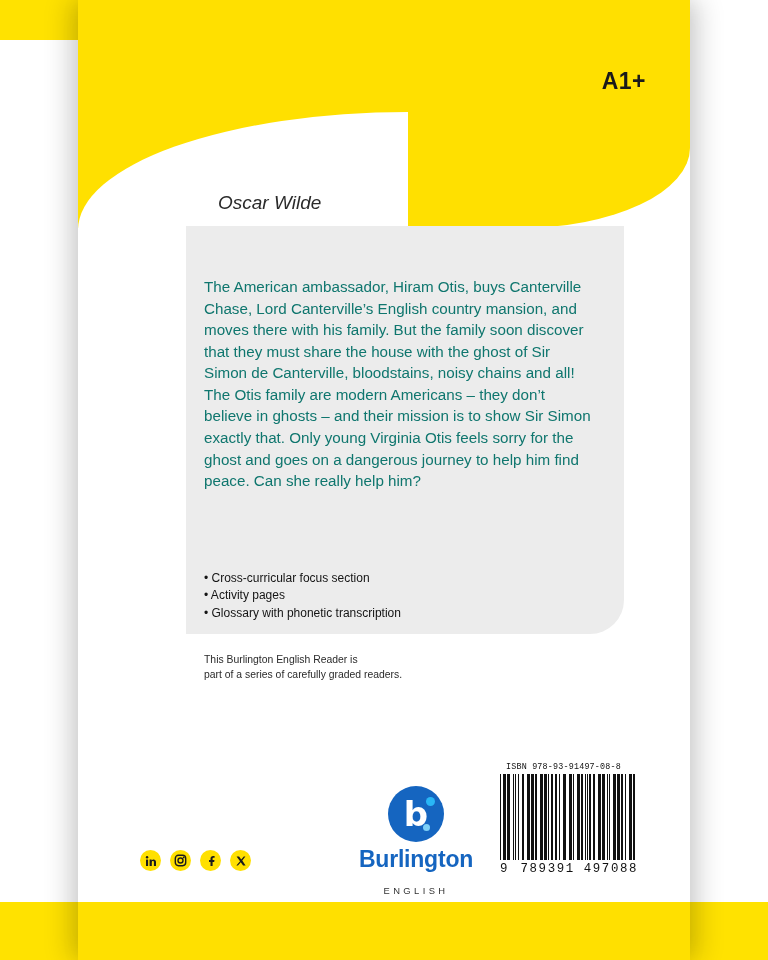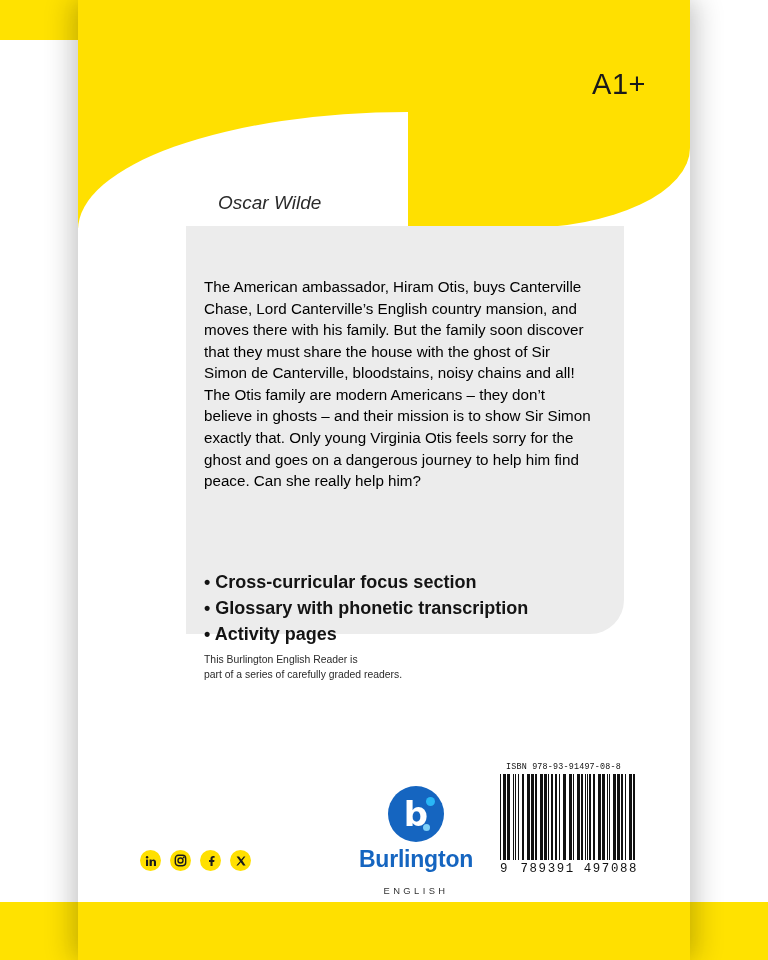--- a/index.html
+++ b/index.html
@@ -76,22 +76,22 @@
     width: 768px;
     height: 58px;
     background: #ffe200;
     z-index: 0;
   }
   
   .level {
     position: absolute;
     right: 44px;
     top: 68px;
-    font-size: 29px;
-    font-weight: normal;
+    font-size: 23px;
+    font-weight: bold;
     color: #1a1a1a;
     letter-spacing: 0.5px;
   }
   
   .title {
     position: absolute;
     left: 140px;
     top: 150px;
     font-size: 28px;
     font-weight: bold;
@@ -116,39 +116,39 @@
     background: #ececec;
     border-bottom-right-radius: 34px;
   }
   .blurb {
     position: absolute;
     left: 126px;
     top: 276px;
     width: 390px;
     font-size: 15.2px;
     line-height: 1.42;
-    color: #000000;
+    color: #0f766e;
   }
   .includes-title {
     position: absolute;
     left: 126px;
     top: 550px;
     font-size: 15.4px;
     font-weight: bold;
     color: #141414;
   }
   .includes-list {
     position: absolute;
     left: 126px;
     top: 570px;
     width: 400px;
-    font-size: 18px;
+    font-size: 12px;
     line-height: 1.44;
     color: #141414;
-    font-weight: bold;
+    font-weight: normal;
   }
   .series-note {
     position: absolute;
     left: 126px;
     top: 652px;
     width: 330px;
     font-size: 10.4px;
     line-height: 1.45;
     color: #2a2a2a;
   }
@@ -280,22 +280,22 @@
 
     <div class="level">A1+</div>
 
     <div class="author">Oscar Wilde</div>
 
     <div class="blurb-panel"></div>
     <div class="blurb">The American ambassador, Hiram Otis, buys Canterville Chase, Lord Canterville’s English country mansion, and moves there with his family. But the family soon discover that they must share the house with the ghost of Sir Simon de Canterville, bloodstains, noisy chains and all! The Otis family are modern Americans – they don’t believe in ghosts – and their mission is to show Sir Simon exactly that. Only young Virginia Otis feels sorry for the ghost and goes on a dangerous journey to help him find peace. Can she really help him?</div>
 
     <div class="includes-list">
       <div>• Cross-curricular focus section</div>
+      <div>• Activity pages</div>
       <div>• Glossary with phonetic transcription</div>
-      <div>• Activity pages</div>
     </div>
 
     <div class="series-note" style="white-space:pre-line;">This Burlington English Reader is
 part of a series of carefully graded readers.</div>
 
 
     <div class="socials">
       <a class="soc" href="#" style="text-decoration:none;">
         <svg width="12" height="12" viewBox="0 0 12 12" aria-hidden="true">
           <rect x="1" y="4.6" width="2.1" height="6.4" fill="#1b1b1b"></rect>

